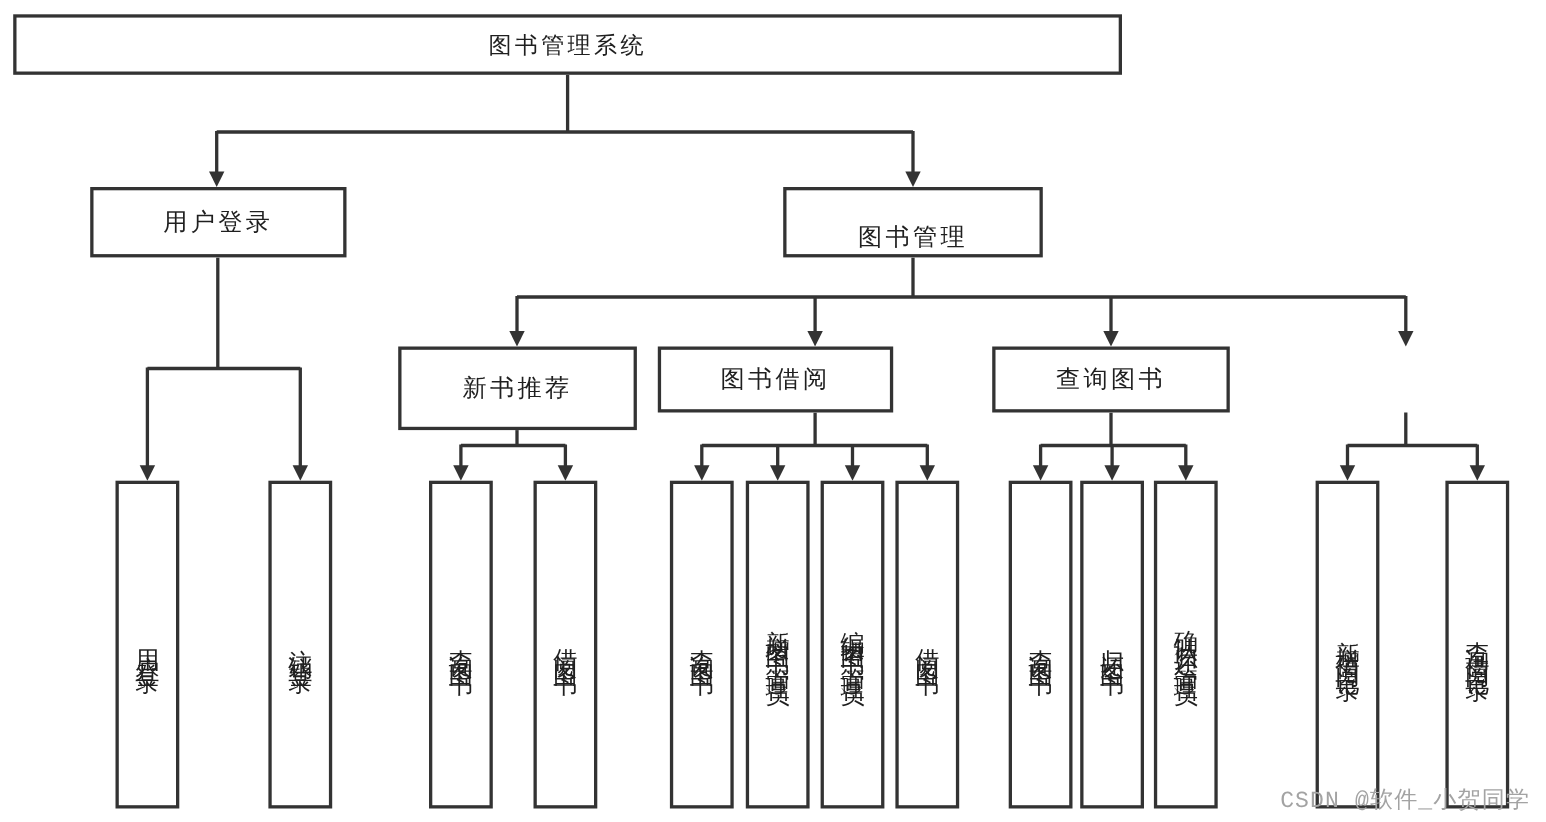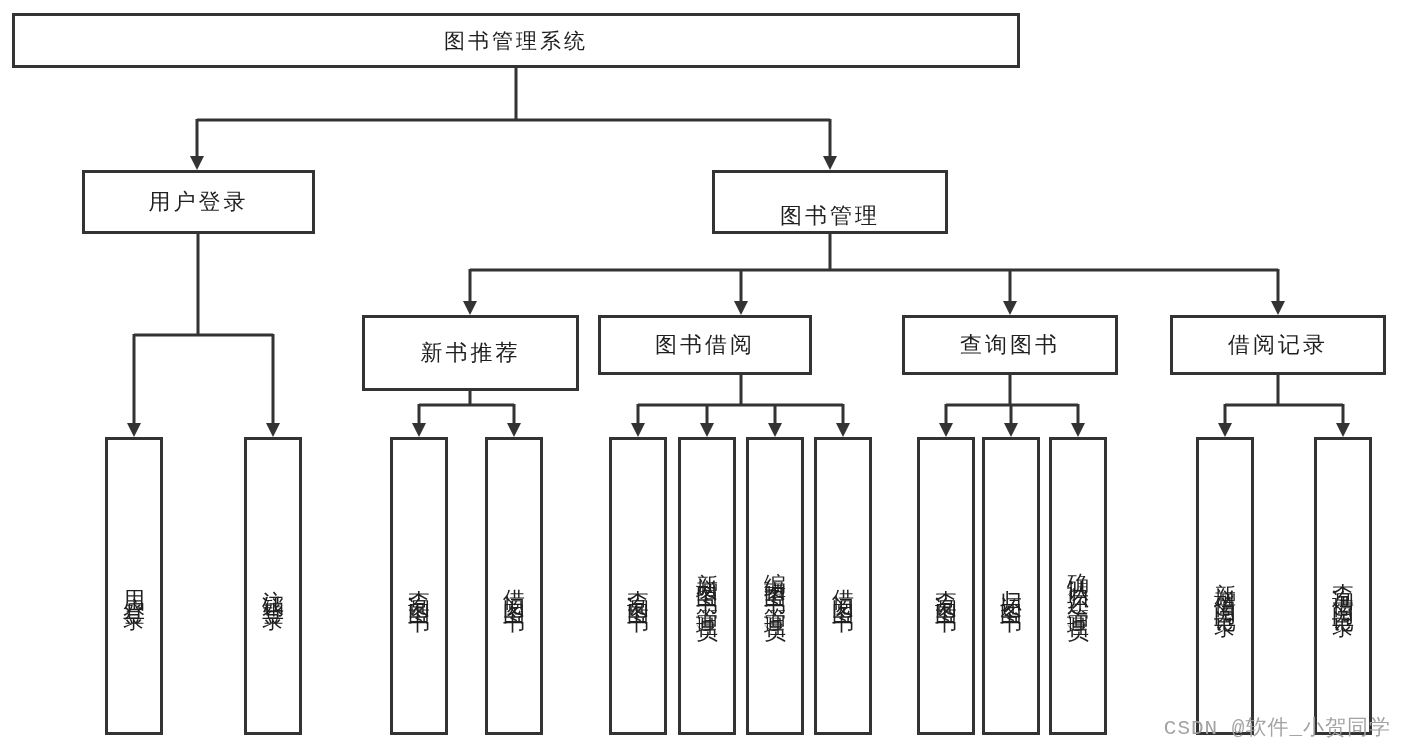--- a/index.html
+++ b/index.html
@@ -108,23 +108,20 @@
 
   <div class="box" style="left:362px; top:315px; width:217px; height:76px;">
     <span>新书推荐</span>
   </div>
   <div class="box" style="left:598px; top:315px; width:214px; height:60px;">
     <span>图书借阅</span>
   </div>
   <div class="box" style="left:902px; top:315px; width:216px; height:60px;">
     <span>查询图书</span>
   </div>
-  <div class="box" style="left:1170px; top:315px; width:216px; height:60px;">
-    <span>借阅记录</span>
-  </div>
 
   <div class="box leaf" style="left:105px; top:437px; width:58px; height:298px;">
     <span>用户登录</span>
   </div>
   <div class="box leaf" style="left:244px; top:437px; width:58px; height:298px;">
     <span>注销登录</span>
   </div>
 
   <div class="box leaf" style="left:390px; top:437px; width:58px; height:298px;">
     <span>查询图书</span>

